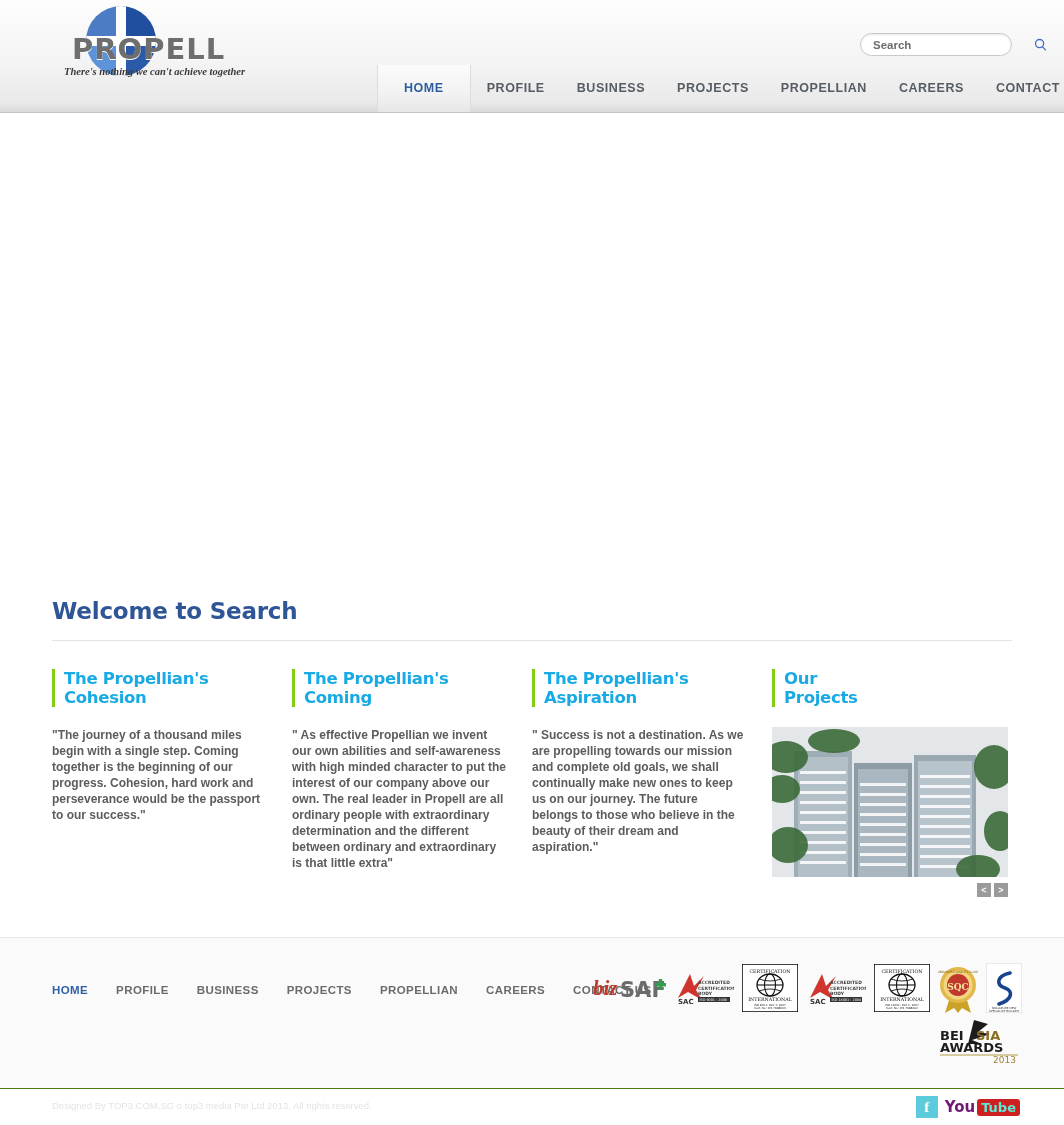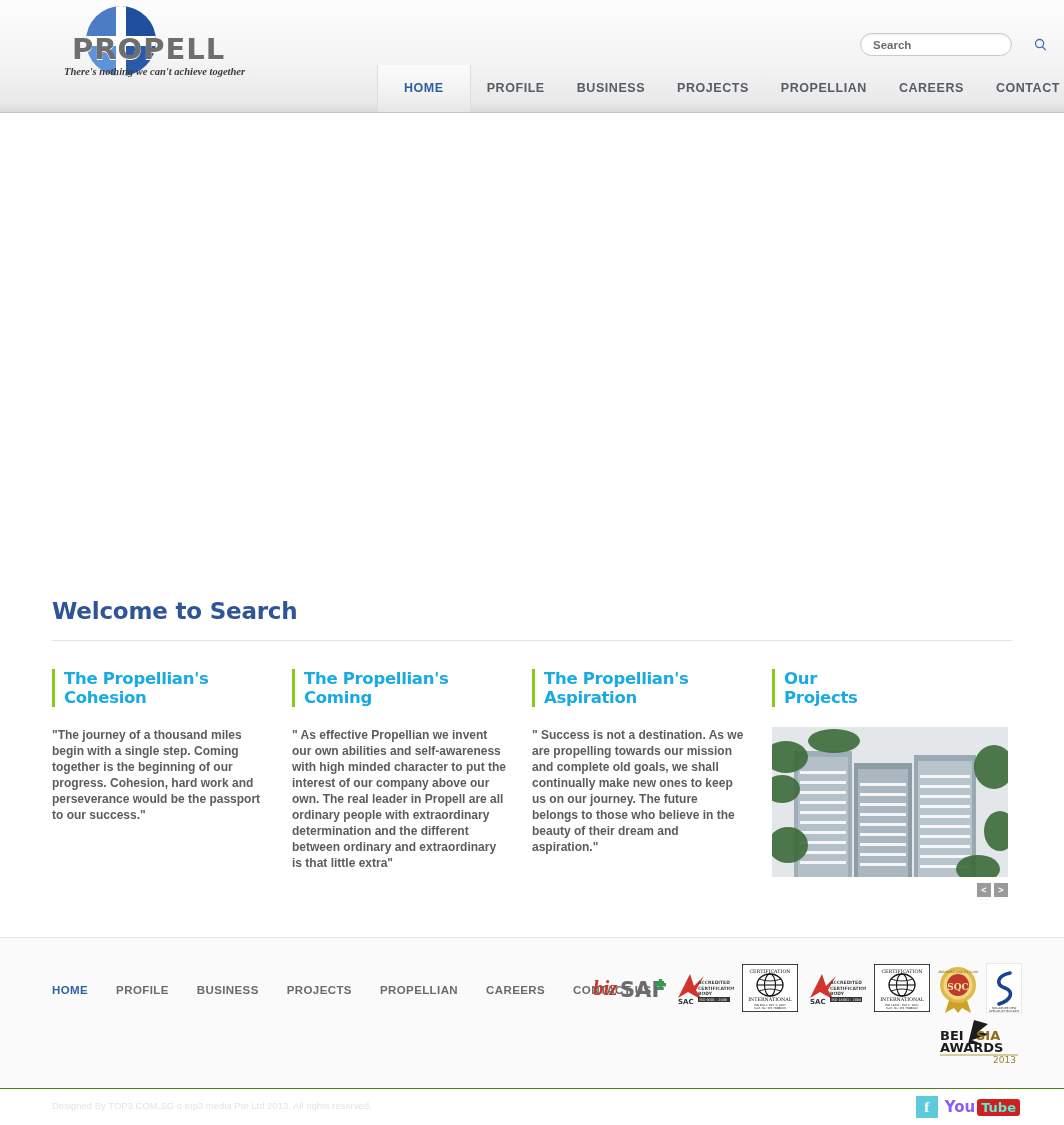--- a/index.html
+++ b/index.html
@@ -152,21 +152,21 @@
     display: flex; align-items: center; gap: 7px;
   }
   .fb-icon {
     width: 22px; height: 22px; background: #5ecbdc;
     color: #ffffff; font-family: "Liberation Serif", serif;
     font-weight: bold; font-size: 15px;
     display: flex; align-items: center; justify-content: center;
     cursor: pointer;
   }
   .yt-icon { display: flex; align-items: center; gap: 2px; cursor: pointer; }
-  .yt-you { font-size: 15px; font-weight: bold; color: #8b5cf6; font-family: "DejaVu Sans", sans-serif; }
+  .yt-you { font-size: 15px; font-weight: bold; color: #701a75; font-family: "DejaVu Sans", sans-serif; }
   .yt-tube {
     background: #cd201f; color: #5eead4; font-size: 13px; font-weight: bold;
     padding: 1px 4px; border-radius: 3px; font-family: "DejaVu Sans", sans-serif;
   }
 </style>
 </head>
 <body>
 
 <div class="header">
 

